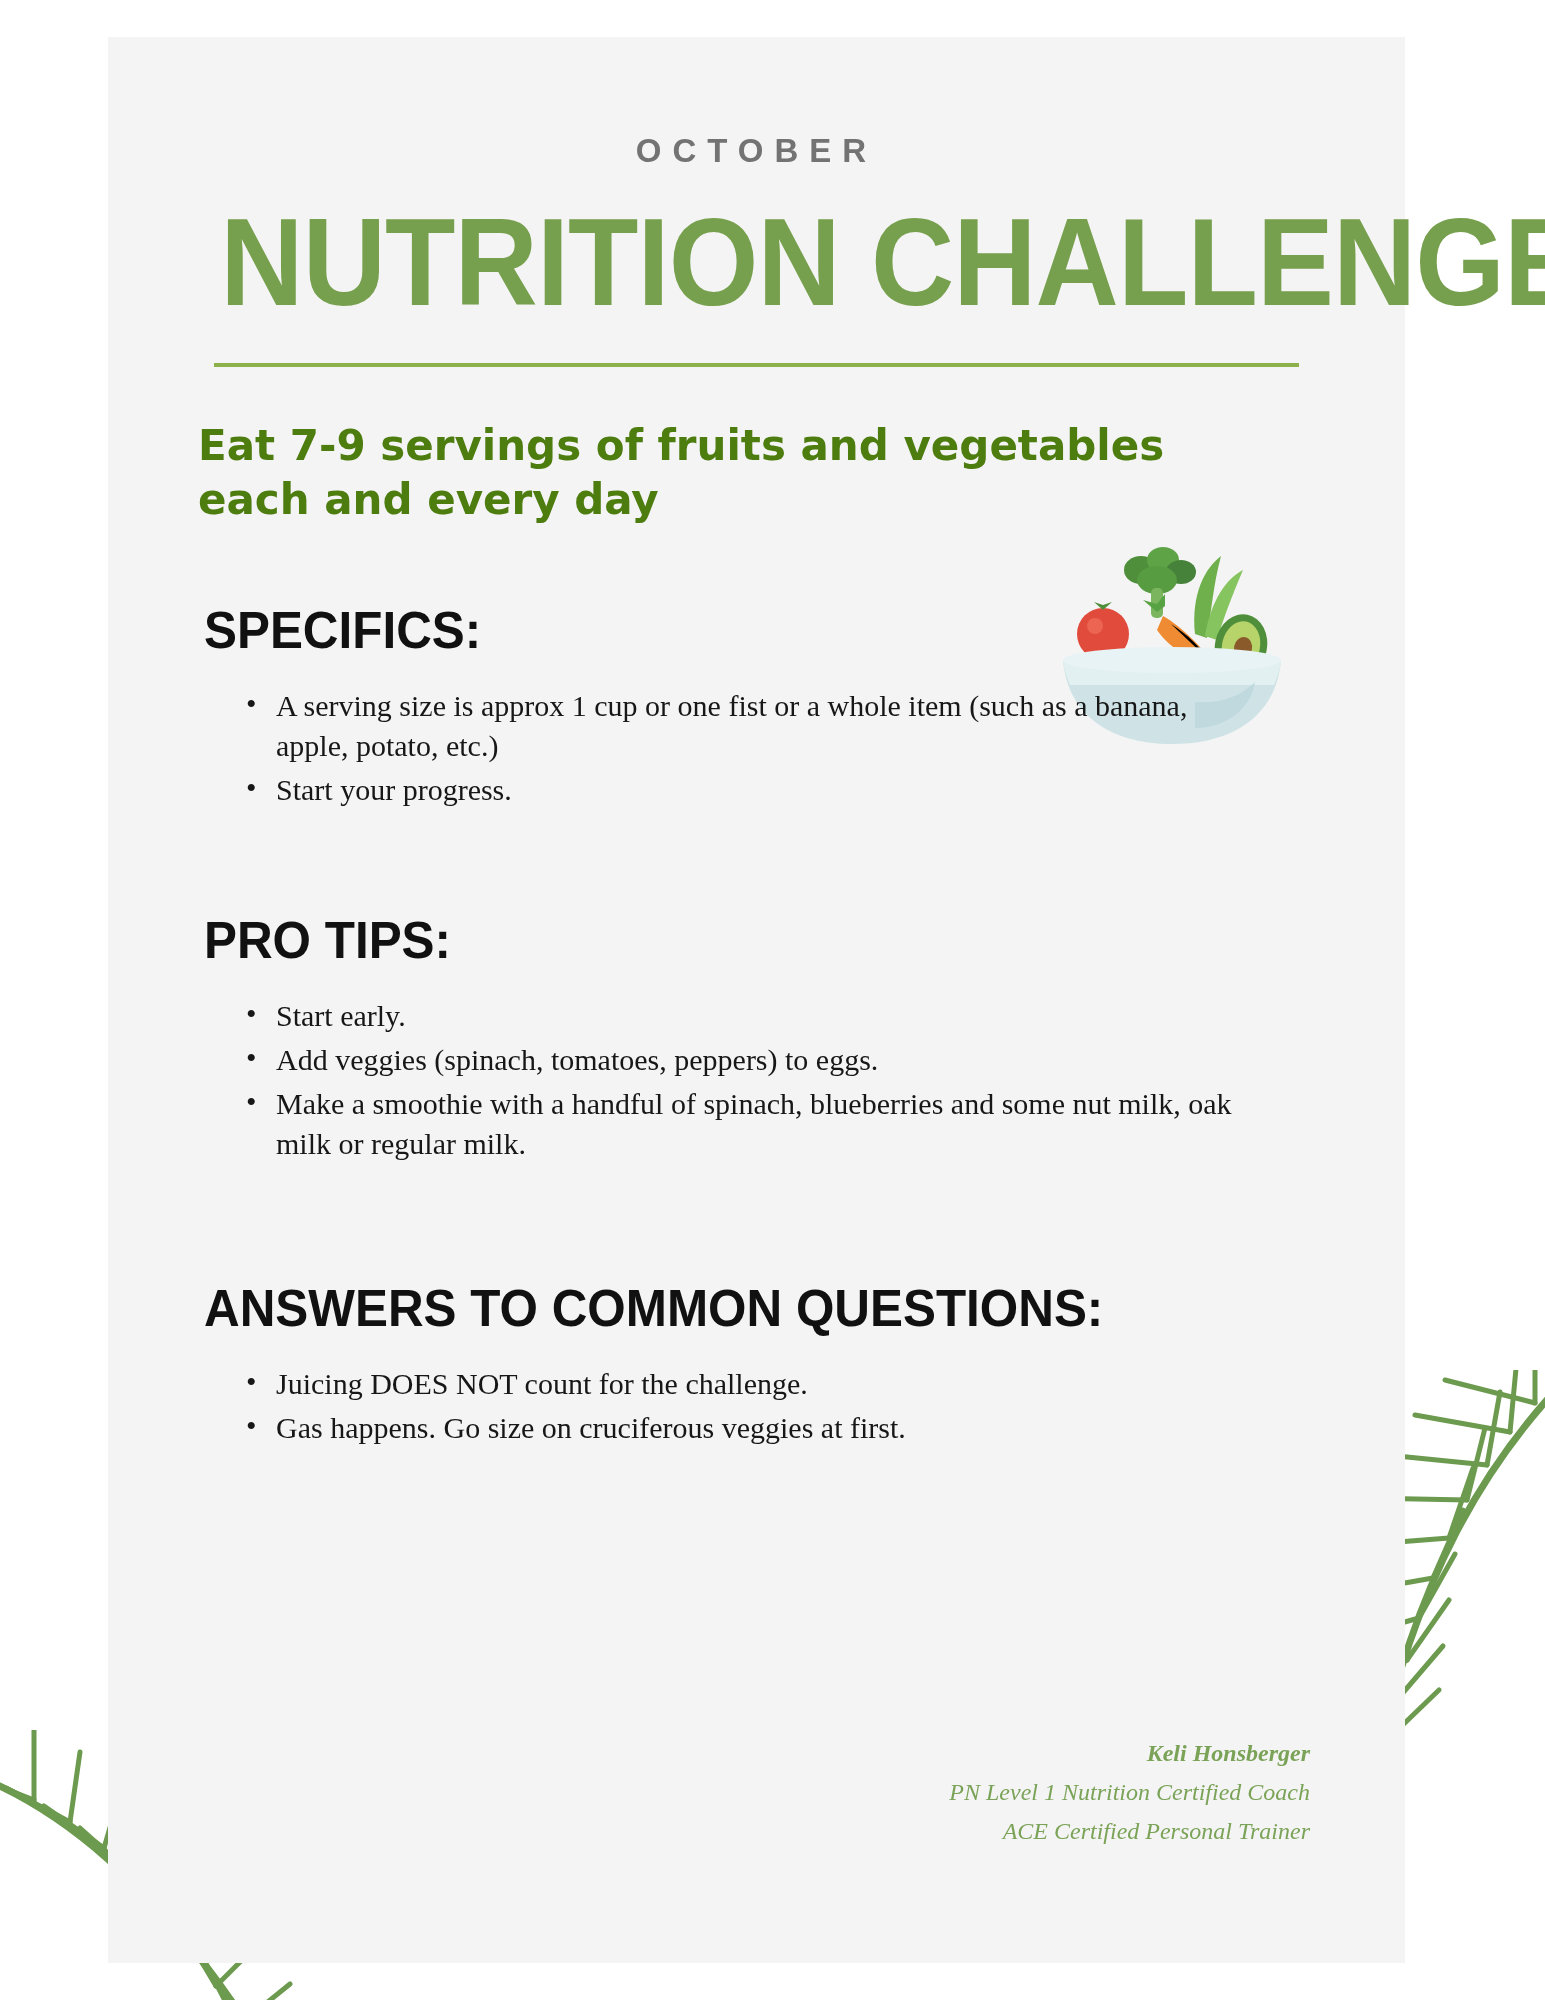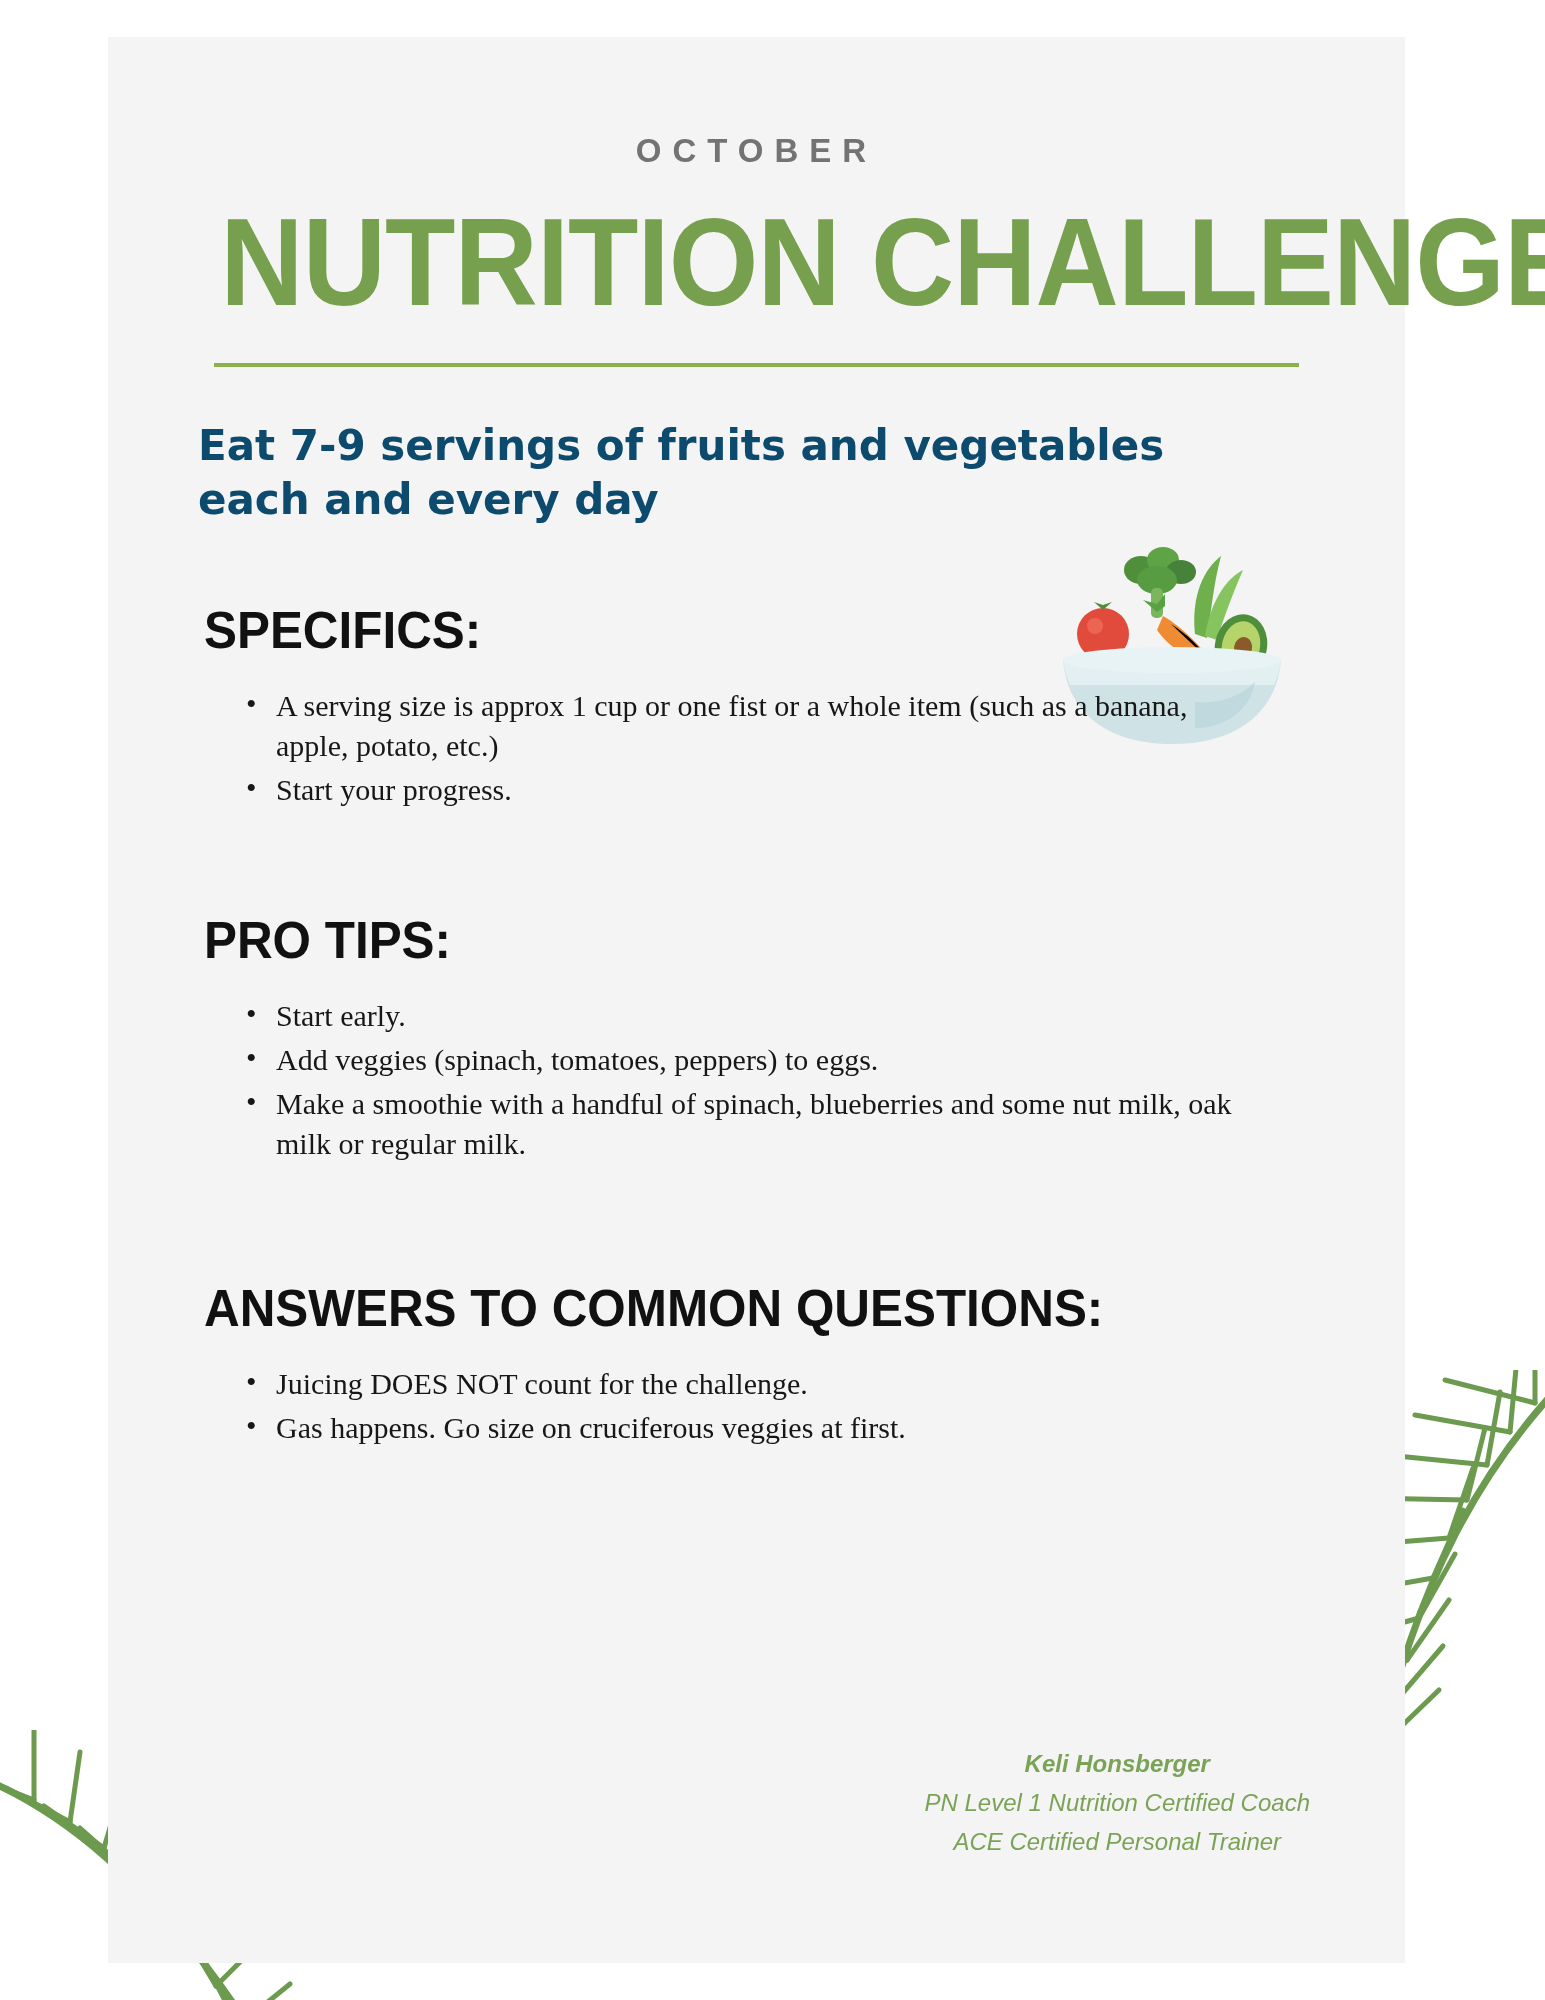--- a/index.html
+++ b/index.html
@@ -77,21 +77,21 @@
     background: #8cb04a;
   }
 
   .subtitle {
     margin-top: 52px;
     margin-left: 18px;
     width: 1010px;
     font-size: 42px;
     line-height: 1.28;
     font-weight: 700;
-    color: #0c4a6e;
+    color: #4d7c0f;
     font-family: "DejaVu Sans", sans-serif;
   }
 
   
   .bowl {
     position: absolute;
     right: 110px;
     top: 505px;
     width: 250px;
     height: 210px;
@@ -130,24 +130,24 @@
     position: absolute;
     left: -30px;
     top: -2px;
     font-size: 30px;
     color: #171717;
   }
 
   .credits {
     position: absolute;
     right: 95px;
-    bottom: 101px;
-    text-align: center;
+    bottom: 112px;
+    text-align: right;
     color: #7aa357;
-    font-family: Liberation Sans, sans-serif;
+    font-family: Liberation Serif, serif;
     font-style: italic;
     font-size: 24px;
     line-height: 1.62;
   }
   .credits .name { font-weight: 700; }
 </style>
 </head>
 <body>
 
 <div class="frond frond-bottom-right">

